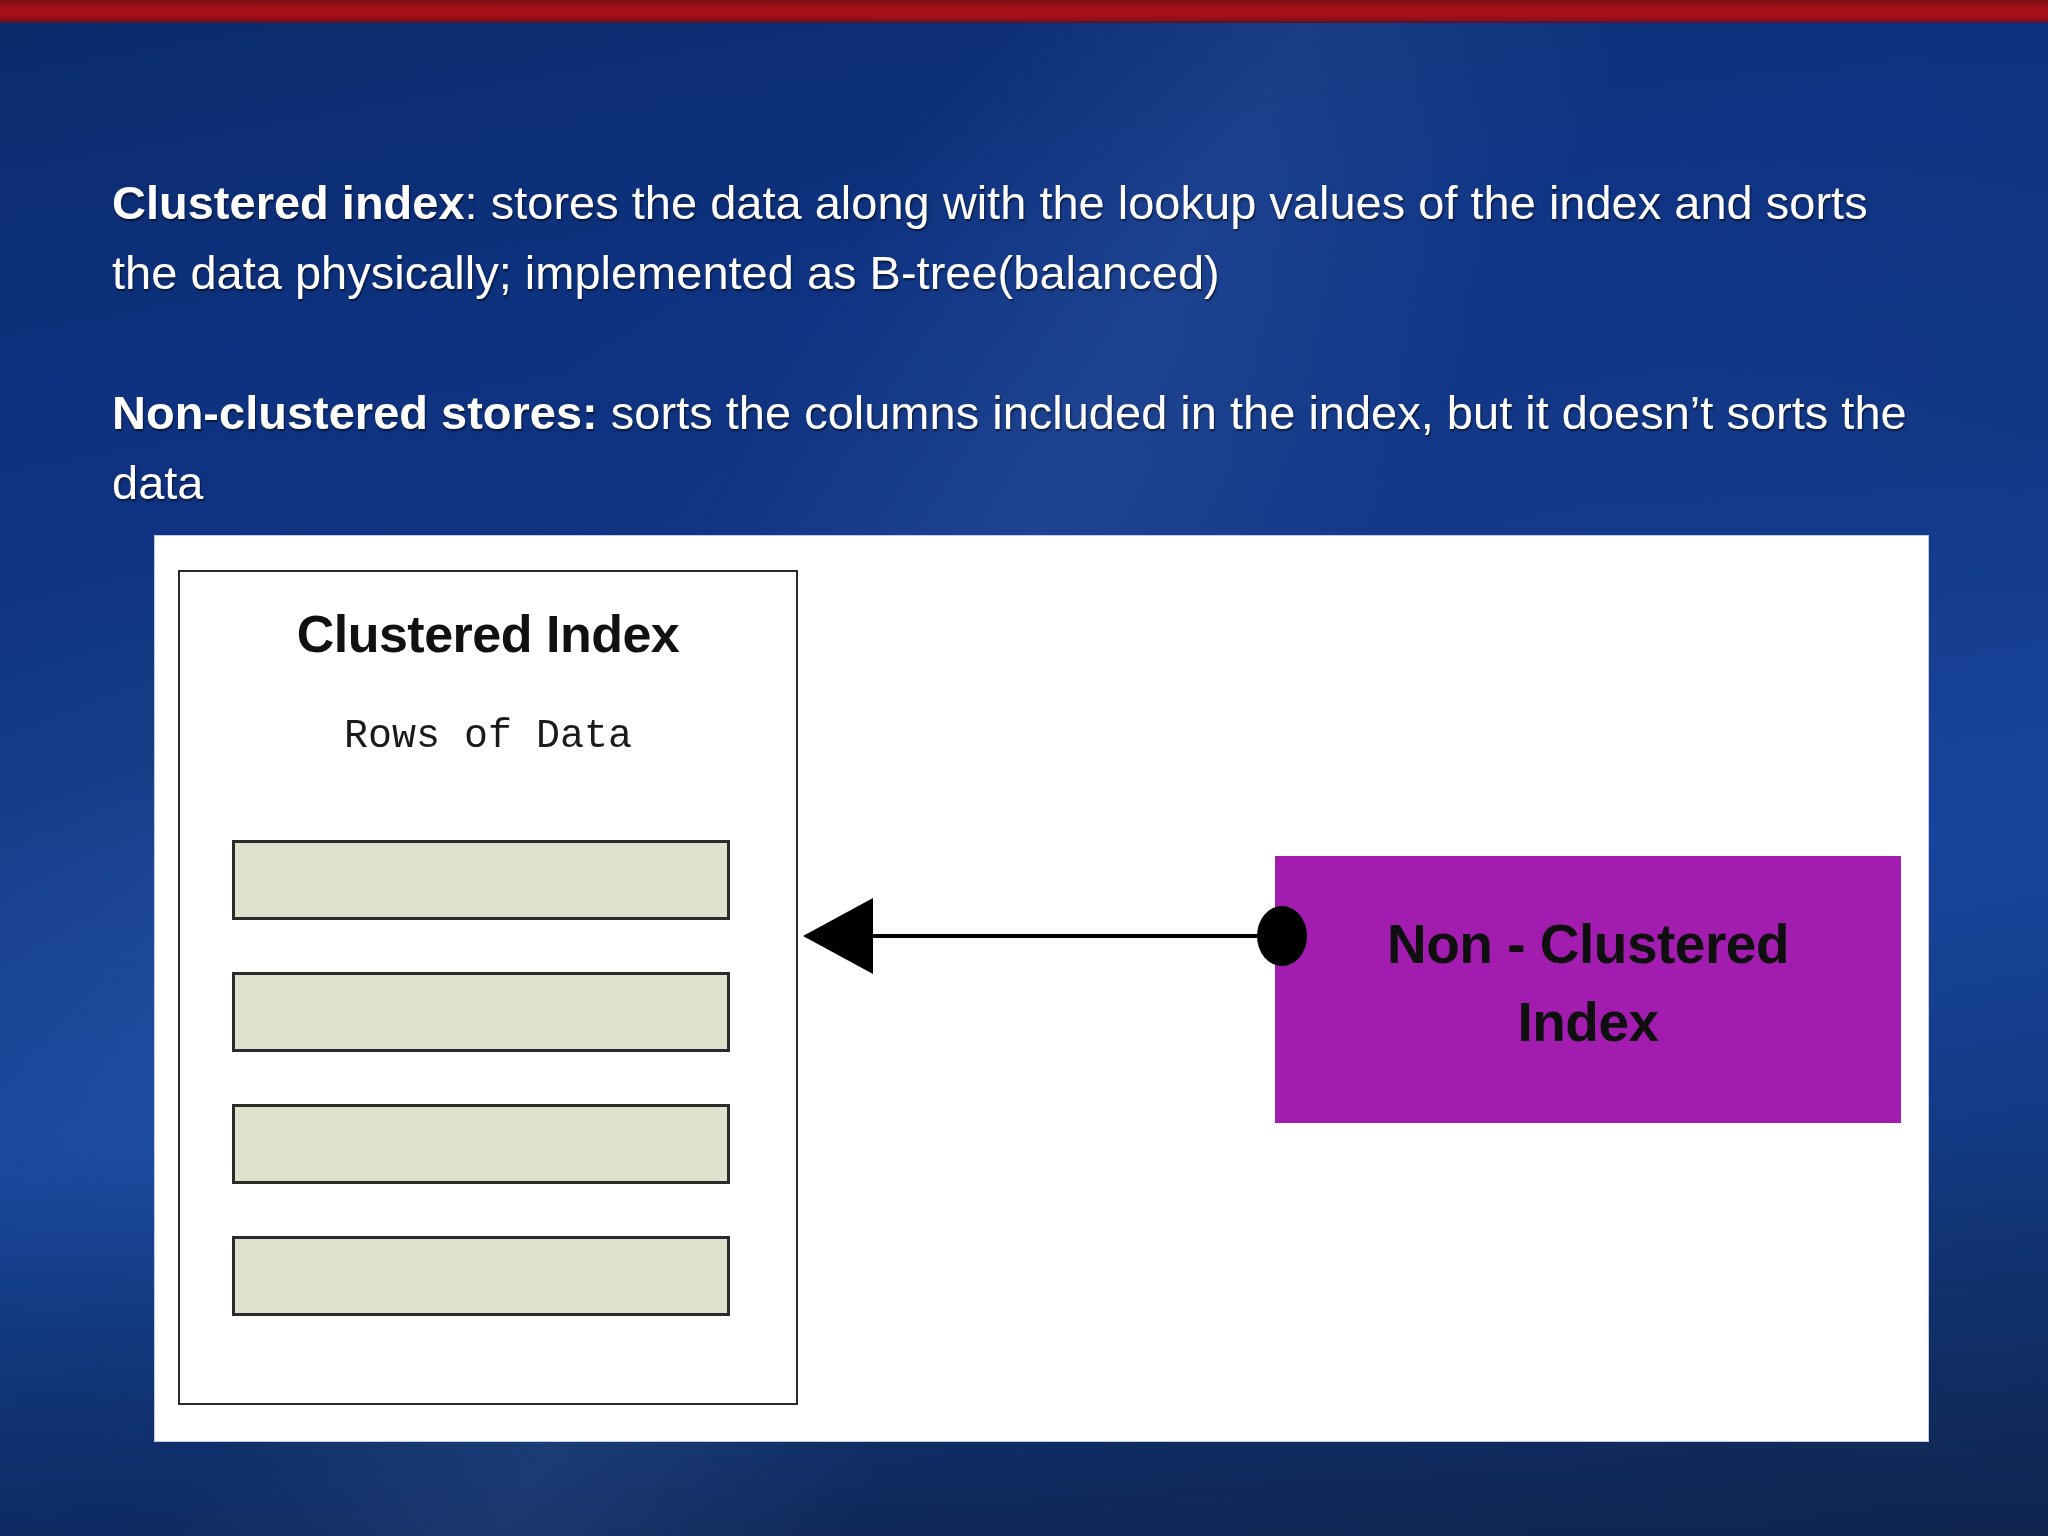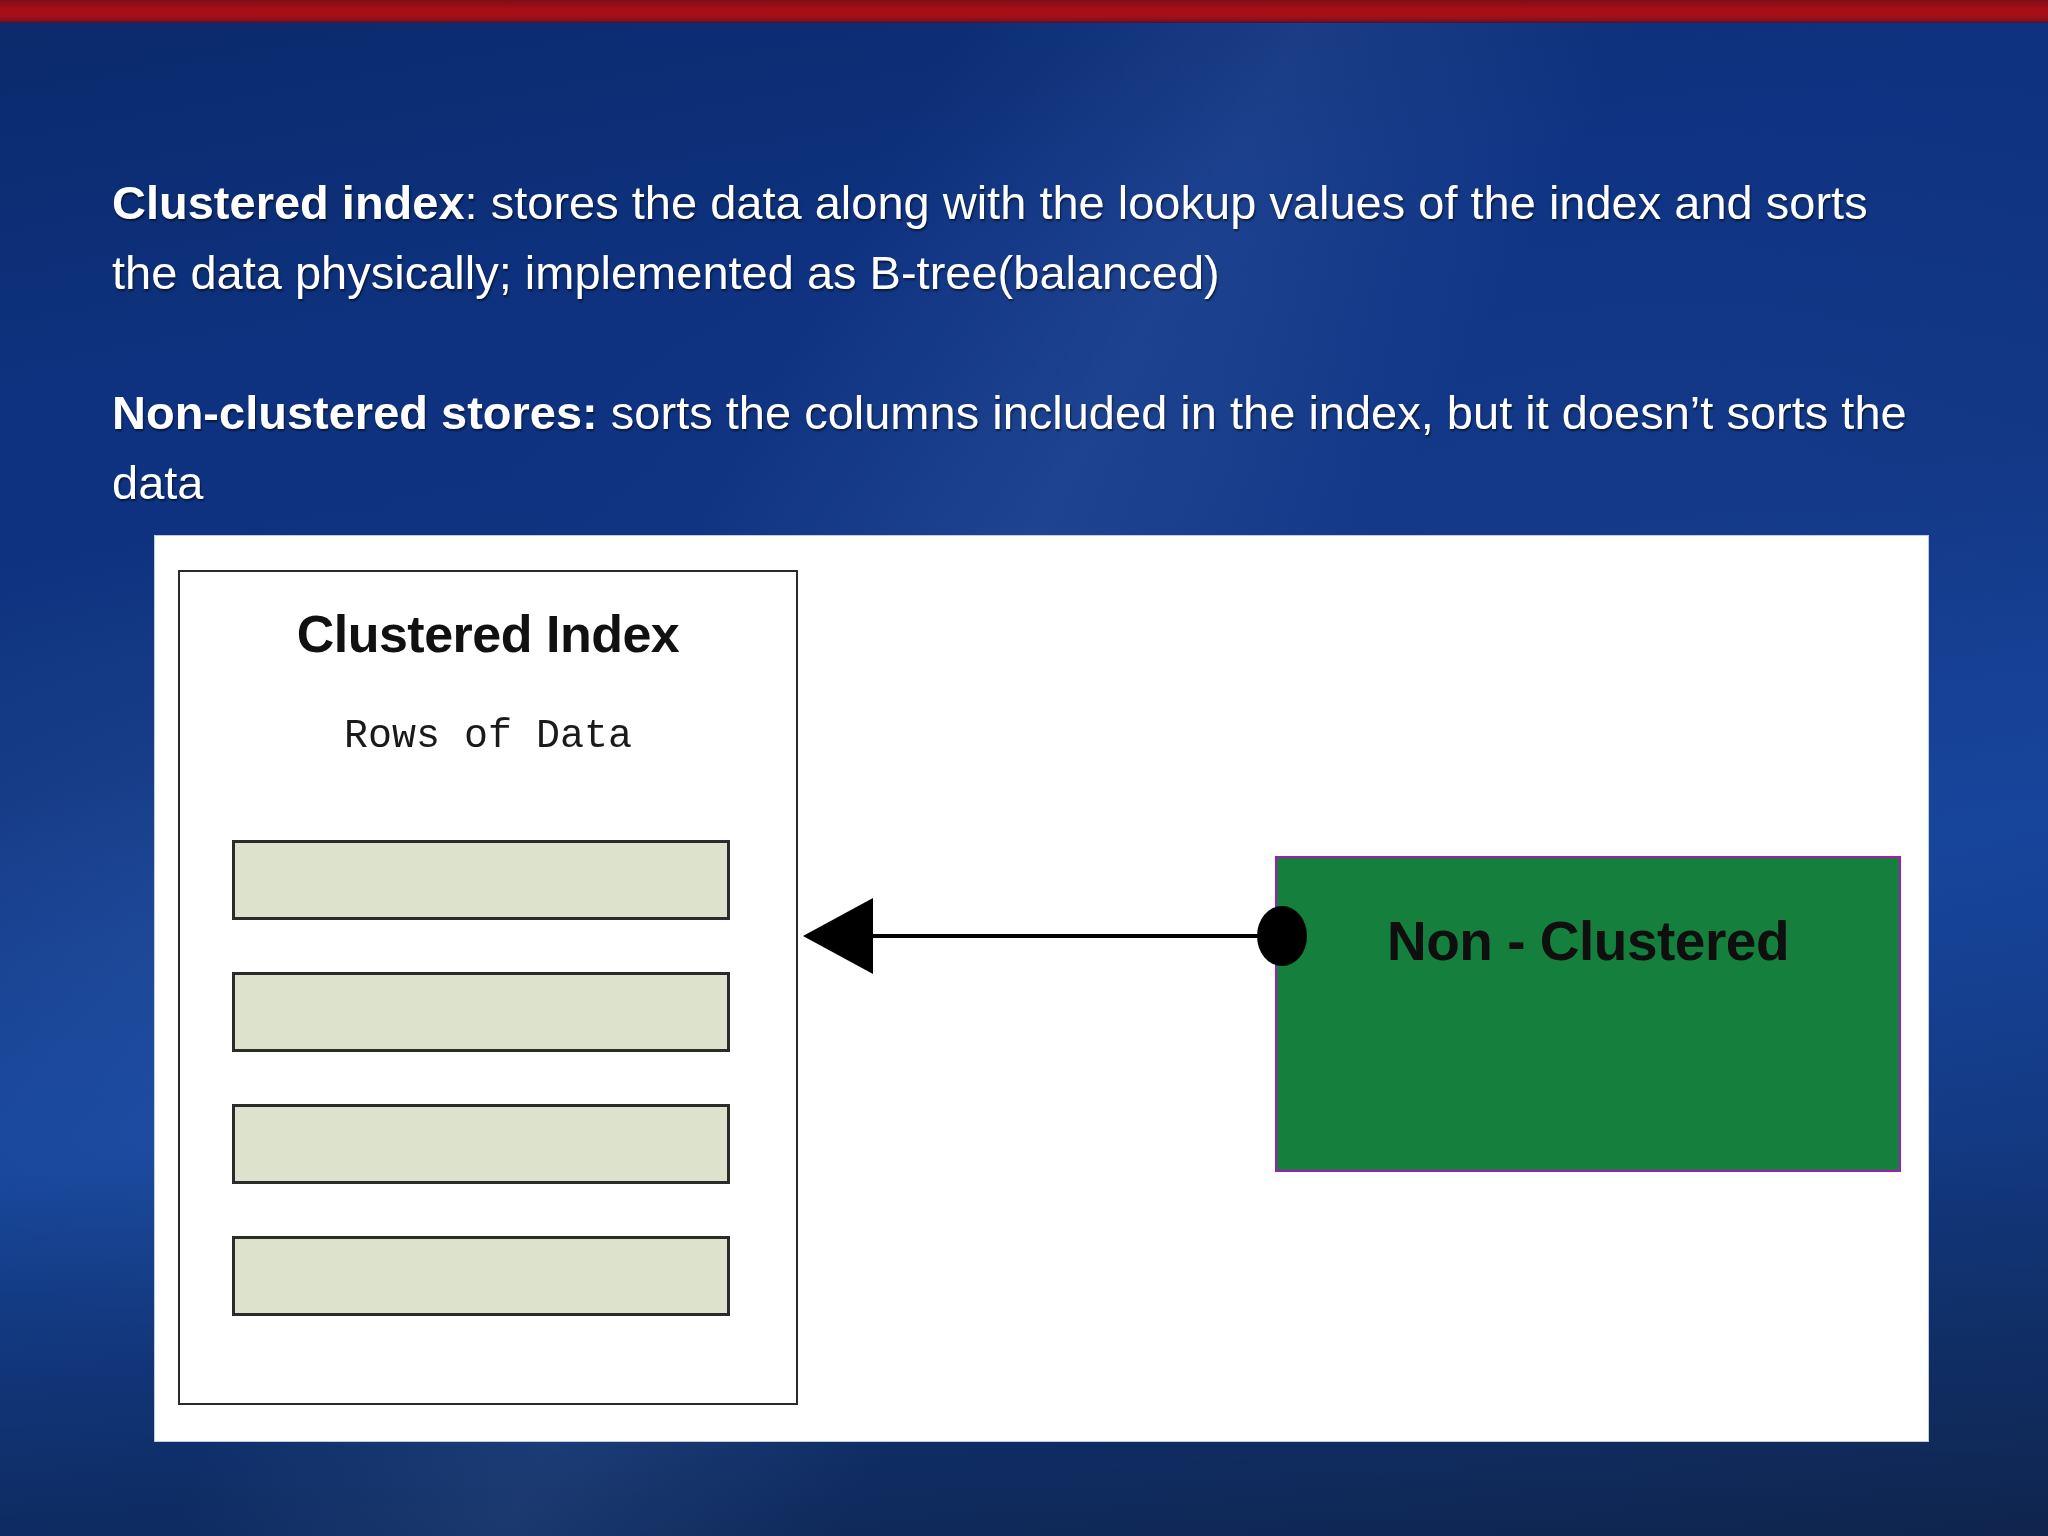--- a/index.html
+++ b/index.html
@@ -145,23 +145,23 @@
     height: 200px;
     z-index: 6;
   }
 
   
   .nonclustered-box {
     position: absolute;
     left: 1120px;
     top: 320px;
     width: 626px;
-    height: 316px;
-    border: 2px solid #a21caf;
-    background: #15803d;
+    height: 267px;
+    border: 5px solid #a21caf;
+    background: #a21caf;
     box-sizing: border-box;
   }
   .nc-line {
     text-align: center;
     font-size: 55px;
     font-weight: bold;
     color: #0f0f0f;
     letter-spacing: -0.5px;
     line-height: 78px;
     font-family: "Liberation Sans", sans-serif;
@@ -203,17 +203,18 @@
     <svg class="connector" viewBox="0 0 660 200">
       <g>
         <line x1="70" y1="100" x2="485" y2="100" stroke="#000000" stroke-width="4"></line>
         <polygon points="8,100 78,62 78,138" fill="#000000"></polygon>
         <ellipse cx="487" cy="100" rx="25" ry="30" fill="#000000"></ellipse>
       </g>
     </svg>
 
     <div class="nonclustered-box">
       <div class="nc-line l1">Non - Clustered</div>
+      <div class="nc-line l2">Index</div>
     </div>
 
   </div>
 
 </div>
 
 </body></html>

